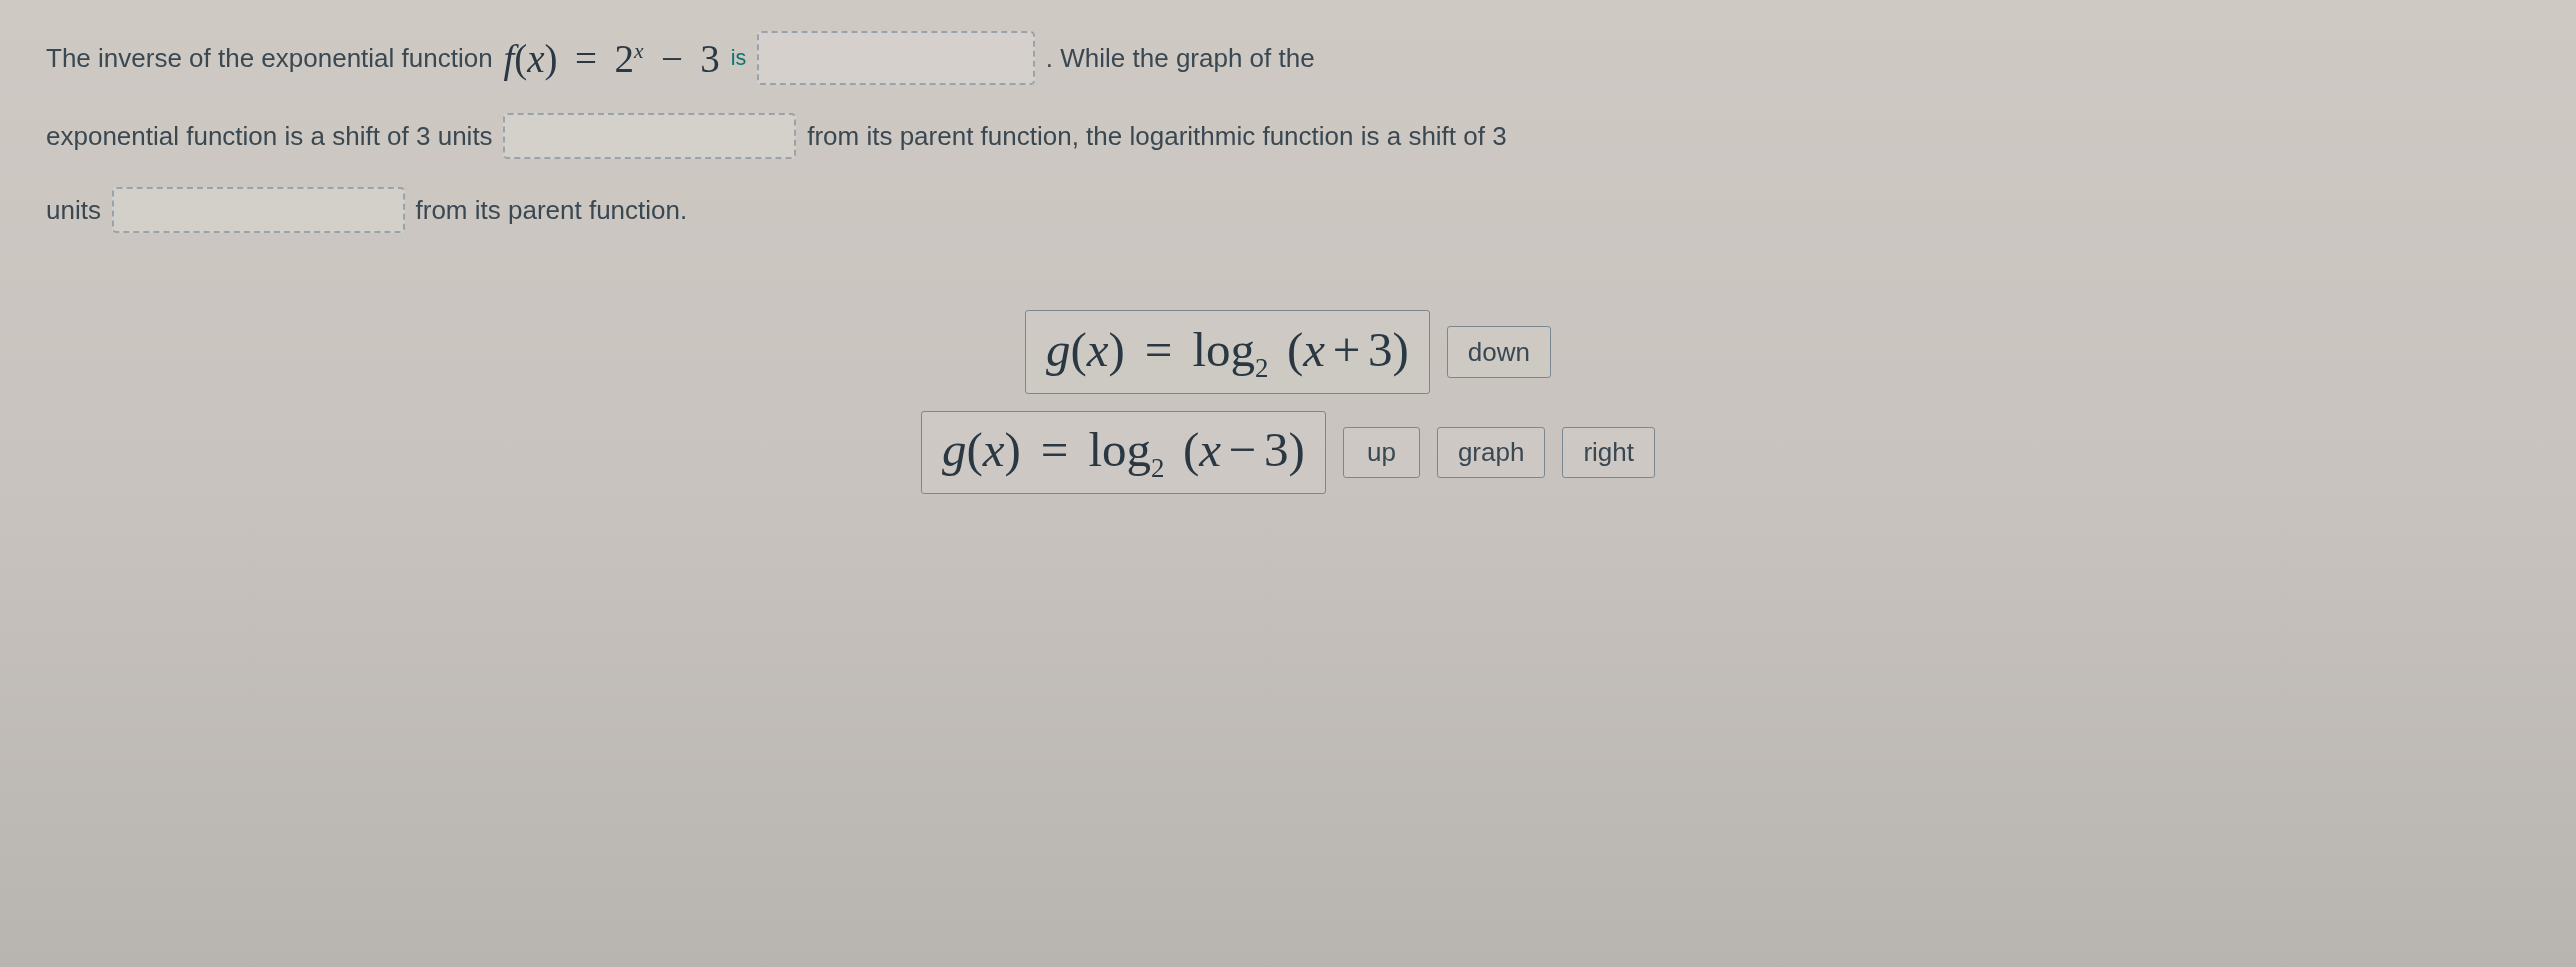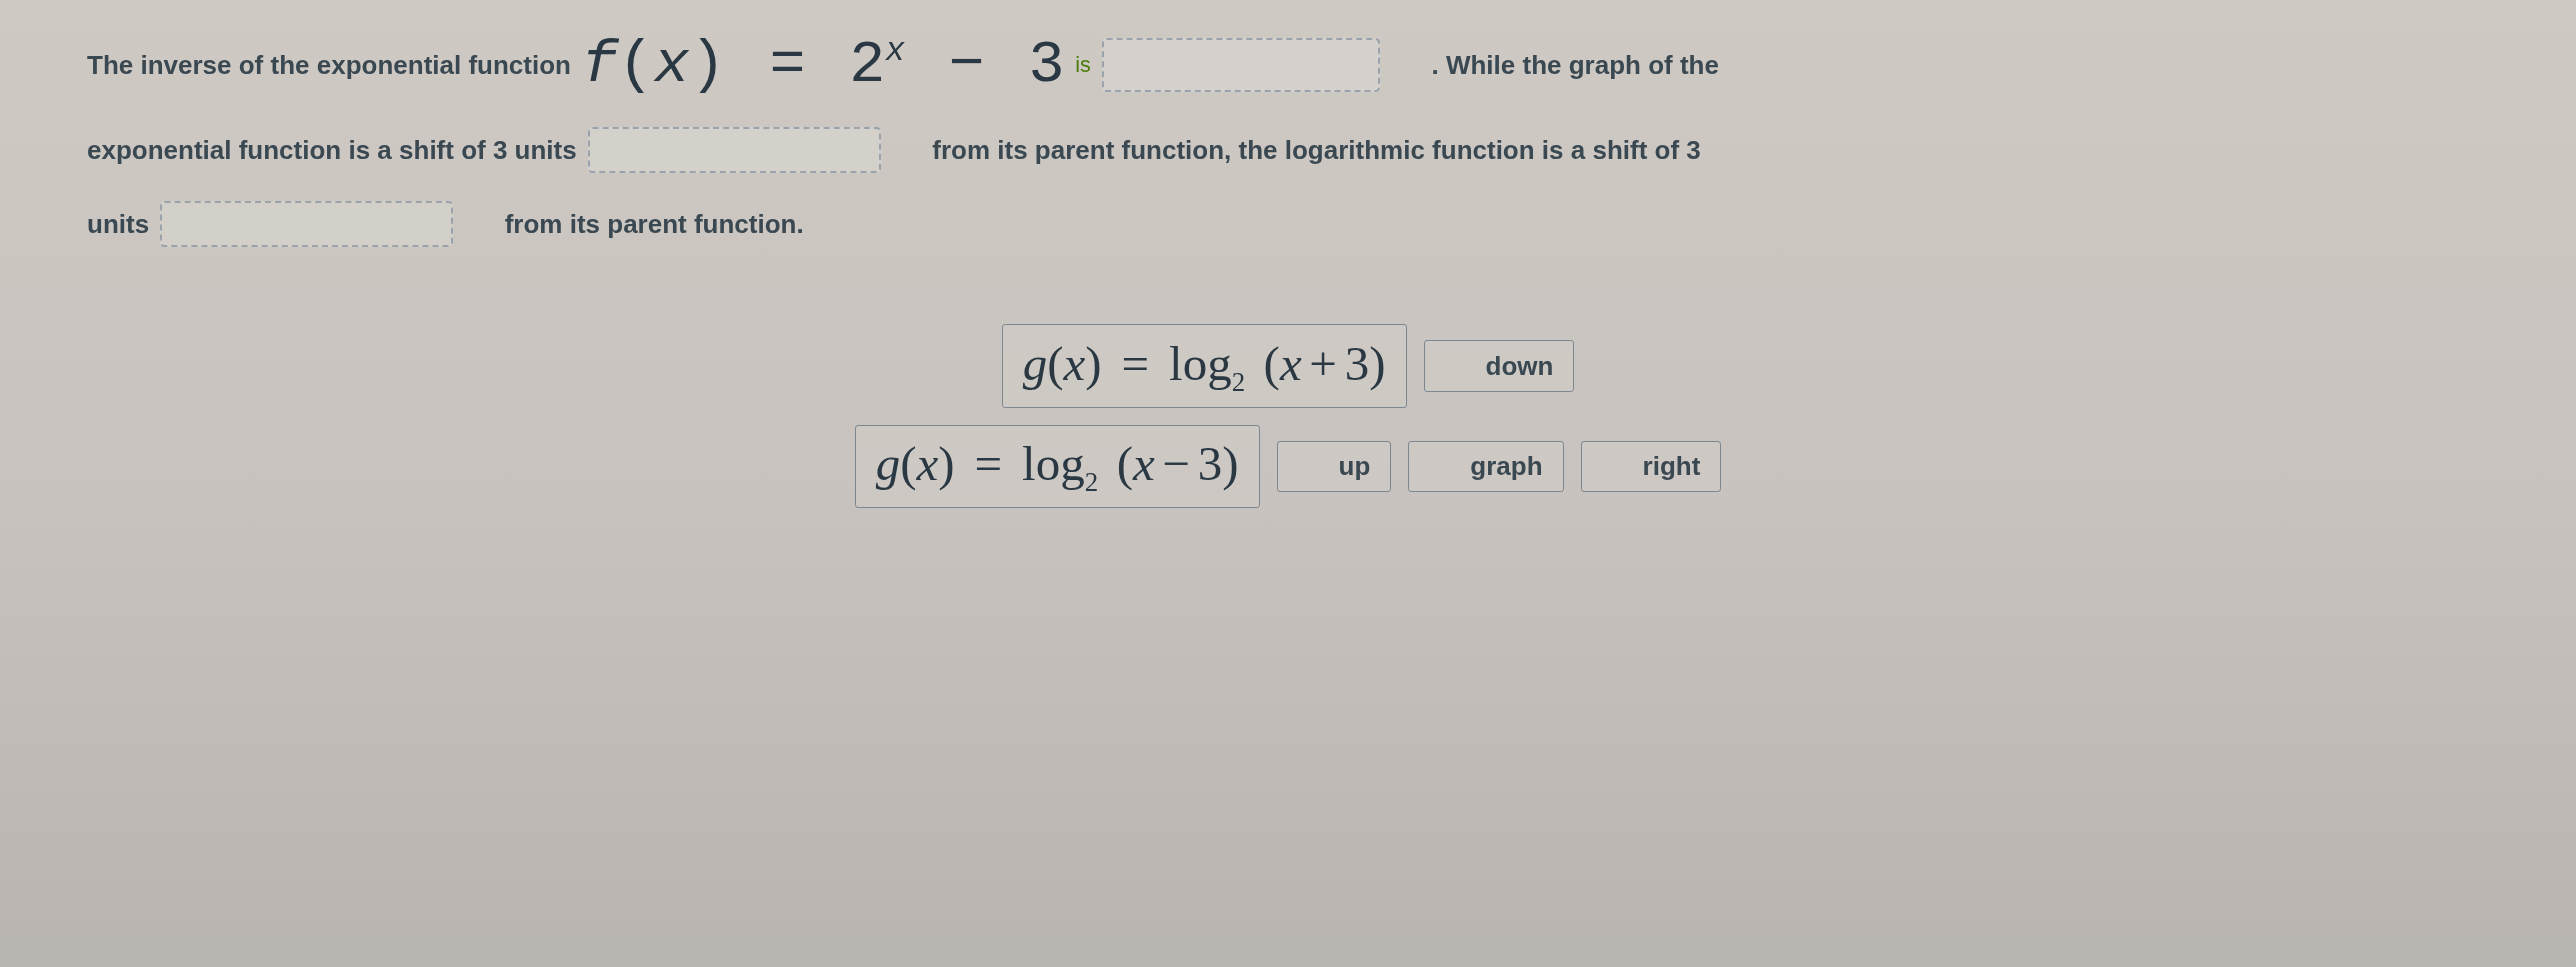--- a/index.html
+++ b/index.html
@@ -17,31 +17,30 @@
     .line {
       display: flex;
       align-items: center;
       flex-wrap: wrap;
       gap: 10.8px;
       margin-bottom: 28px;
     }
     .prose {
       font-size: 26px;
       color: #3a4852;
-      font-weight: 700;
-      margin-left: 41px;
+      font-weight: 400;
     }
     .small-text {
       font-size: 21.6px;
-      color: #4d7c0f;
+      color: #0f766e;
     }
     .formula-large {
-      font-family: Liberation Mono, monospace;
+      font-family: Liberation Serif, serif;
       font-style: italic;
-      font-size: 60px;
+      font-size: 39px;
       color: #2a3843;
       font-weight: 400;
       text-align: center;
     }
     .formula-large .paren {
       font-style: normal;
     }
     .formula-large .num {
       font-style: normal;
     }

